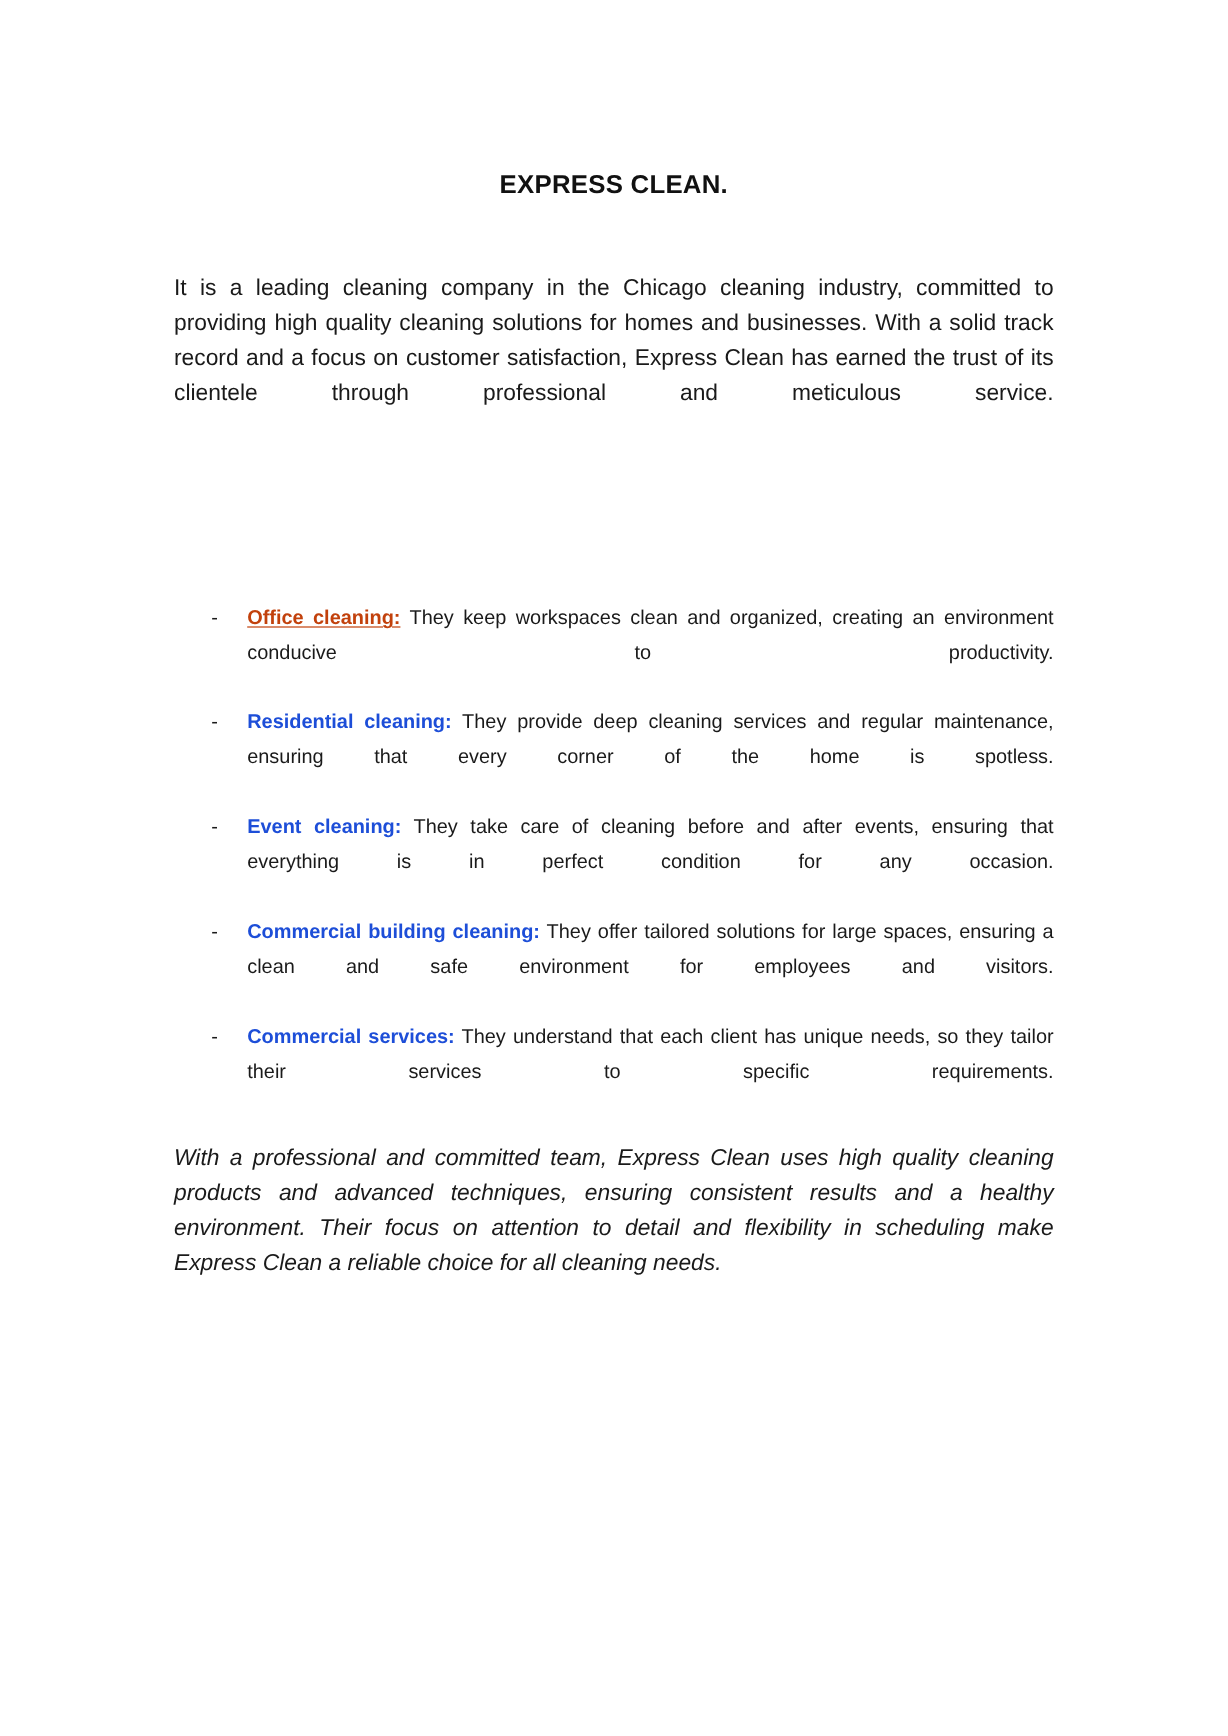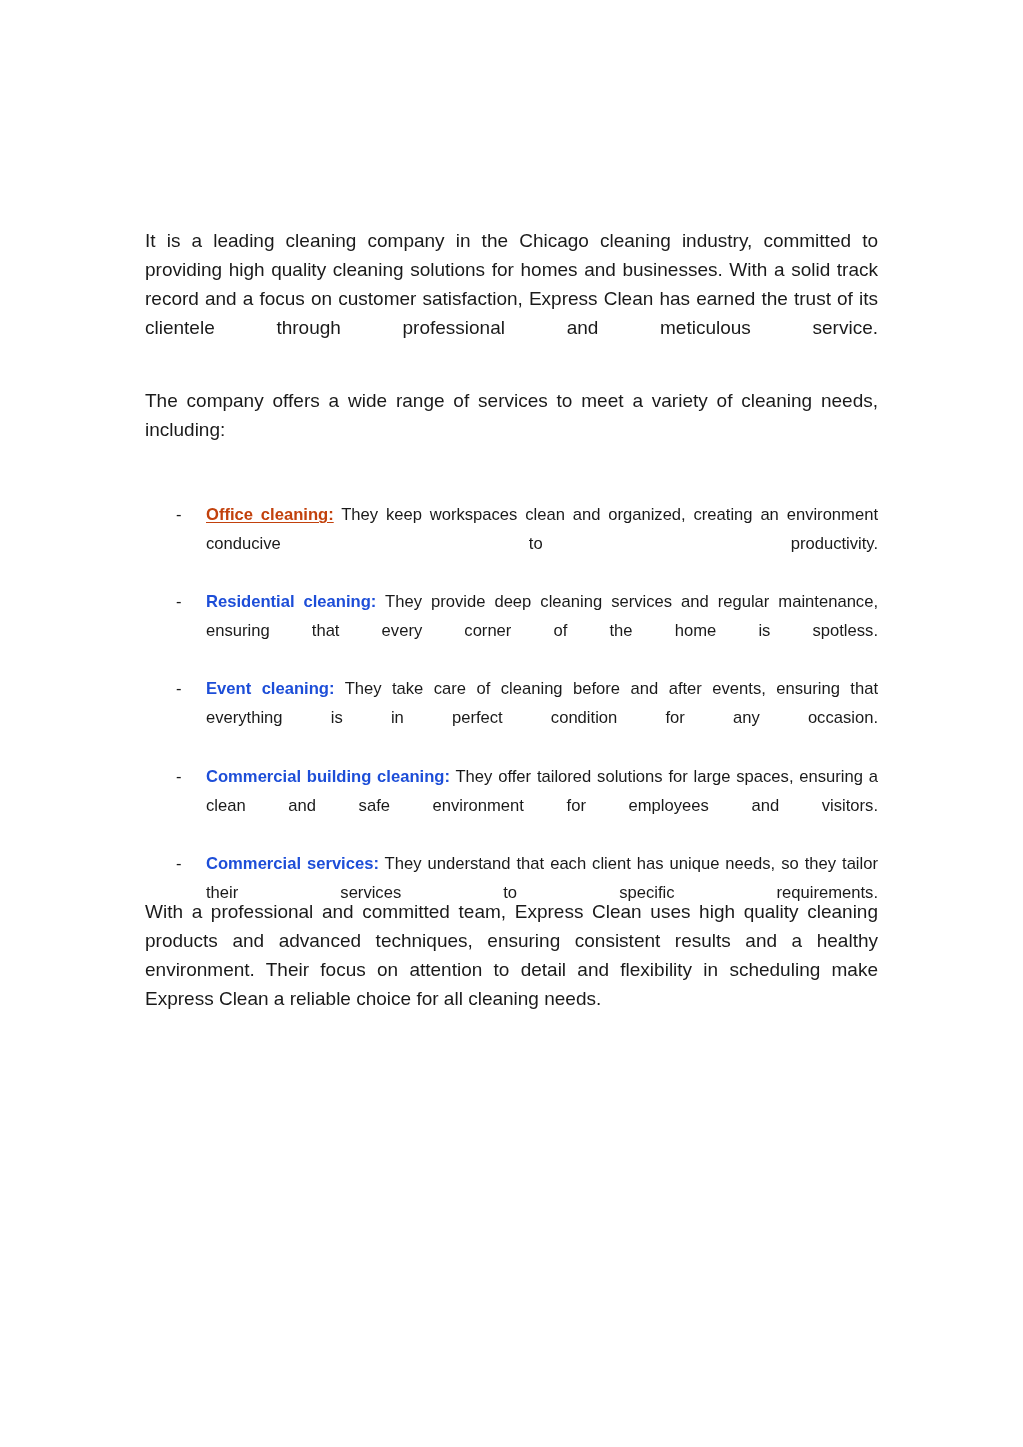--- a/index.html
+++ b/index.html
@@ -58,21 +58,21 @@
 
   .para.ragged {
     text-align: justify;
     -moz-text-align-last: left;
     text-align-last: left;
   }
 
   
   #para-intro   { top: 226px; }
   #para-offers  { top: 386px; }
-  #para-closing { top: 897px; }
+  #para-closing { top: 951px; font-style: italic; }
 
   
   .service-list {
     position: absolute;
     left: 145px;
     top: 500px;
     width: 733px;
     list-style: none;
     margin: 0;
     padding: 0;
@@ -111,24 +111,24 @@
   }
   .item-text {
     color: #1a1a1a;
   }
 </style>
 </head>
 <body>
 
 <div class="page">
 
+  <h1 class="doc-title">EXPRESS CLEAN.</h1>
 
   <p id="para-intro" class="body-block para">It is a leading cleaning company in the Chicago cleaning industry, committed to providing high quality cleaning solutions for homes and businesses. With a solid track record and a focus on customer satisfaction, Express Clean has earned the trust of its clientele through professional and meticulous service.</p>
 
-  <p id="para-offers" class="body-block para ragged">The company offers a wide range of services to meet a variety of cleaning needs, including:</p>
 
   <ul class="service-list">
       <li class="service-item"><span class="bullet-dash">-</span><a class="item-label link" href="#">Office cleaning:</a><span class="item-text"> They keep workspaces clean and organized, creating an environment conducive to productivity.</span></li>
       <li class="service-item"><span class="bullet-dash">-</span><span class="item-label">Residential cleaning:</span><span class="item-text"> They provide deep cleaning services and regular maintenance, ensuring that every corner of the home is spotless.</span></li>
       <li class="service-item"><span class="bullet-dash">-</span><span class="item-label">Event cleaning:</span><span class="item-text"> They take care of cleaning before and after events, ensuring that everything is in perfect condition for any occasion.</span></li>
       <li class="service-item"><span class="bullet-dash">-</span><span class="item-label">Commercial building cleaning:</span><span class="item-text"> They offer tailored solutions for large spaces, ensuring a clean and safe environment for employees and visitors.</span></li>
       <li class="service-item"><span class="bullet-dash">-</span><span class="item-label">Commercial services:</span><span class="item-text"> They understand that each client has unique needs, so they tailor their services to specific requirements.</span></li>
     </ul>
 
   <p id="para-closing" class="body-block para ragged">With a professional and committed team, Express Clean uses high quality cleaning products and advanced techniques, ensuring consistent results and a healthy environment. Their focus on attention to detail and flexibility in scheduling make Express Clean a reliable choice for all cleaning needs.</p>

